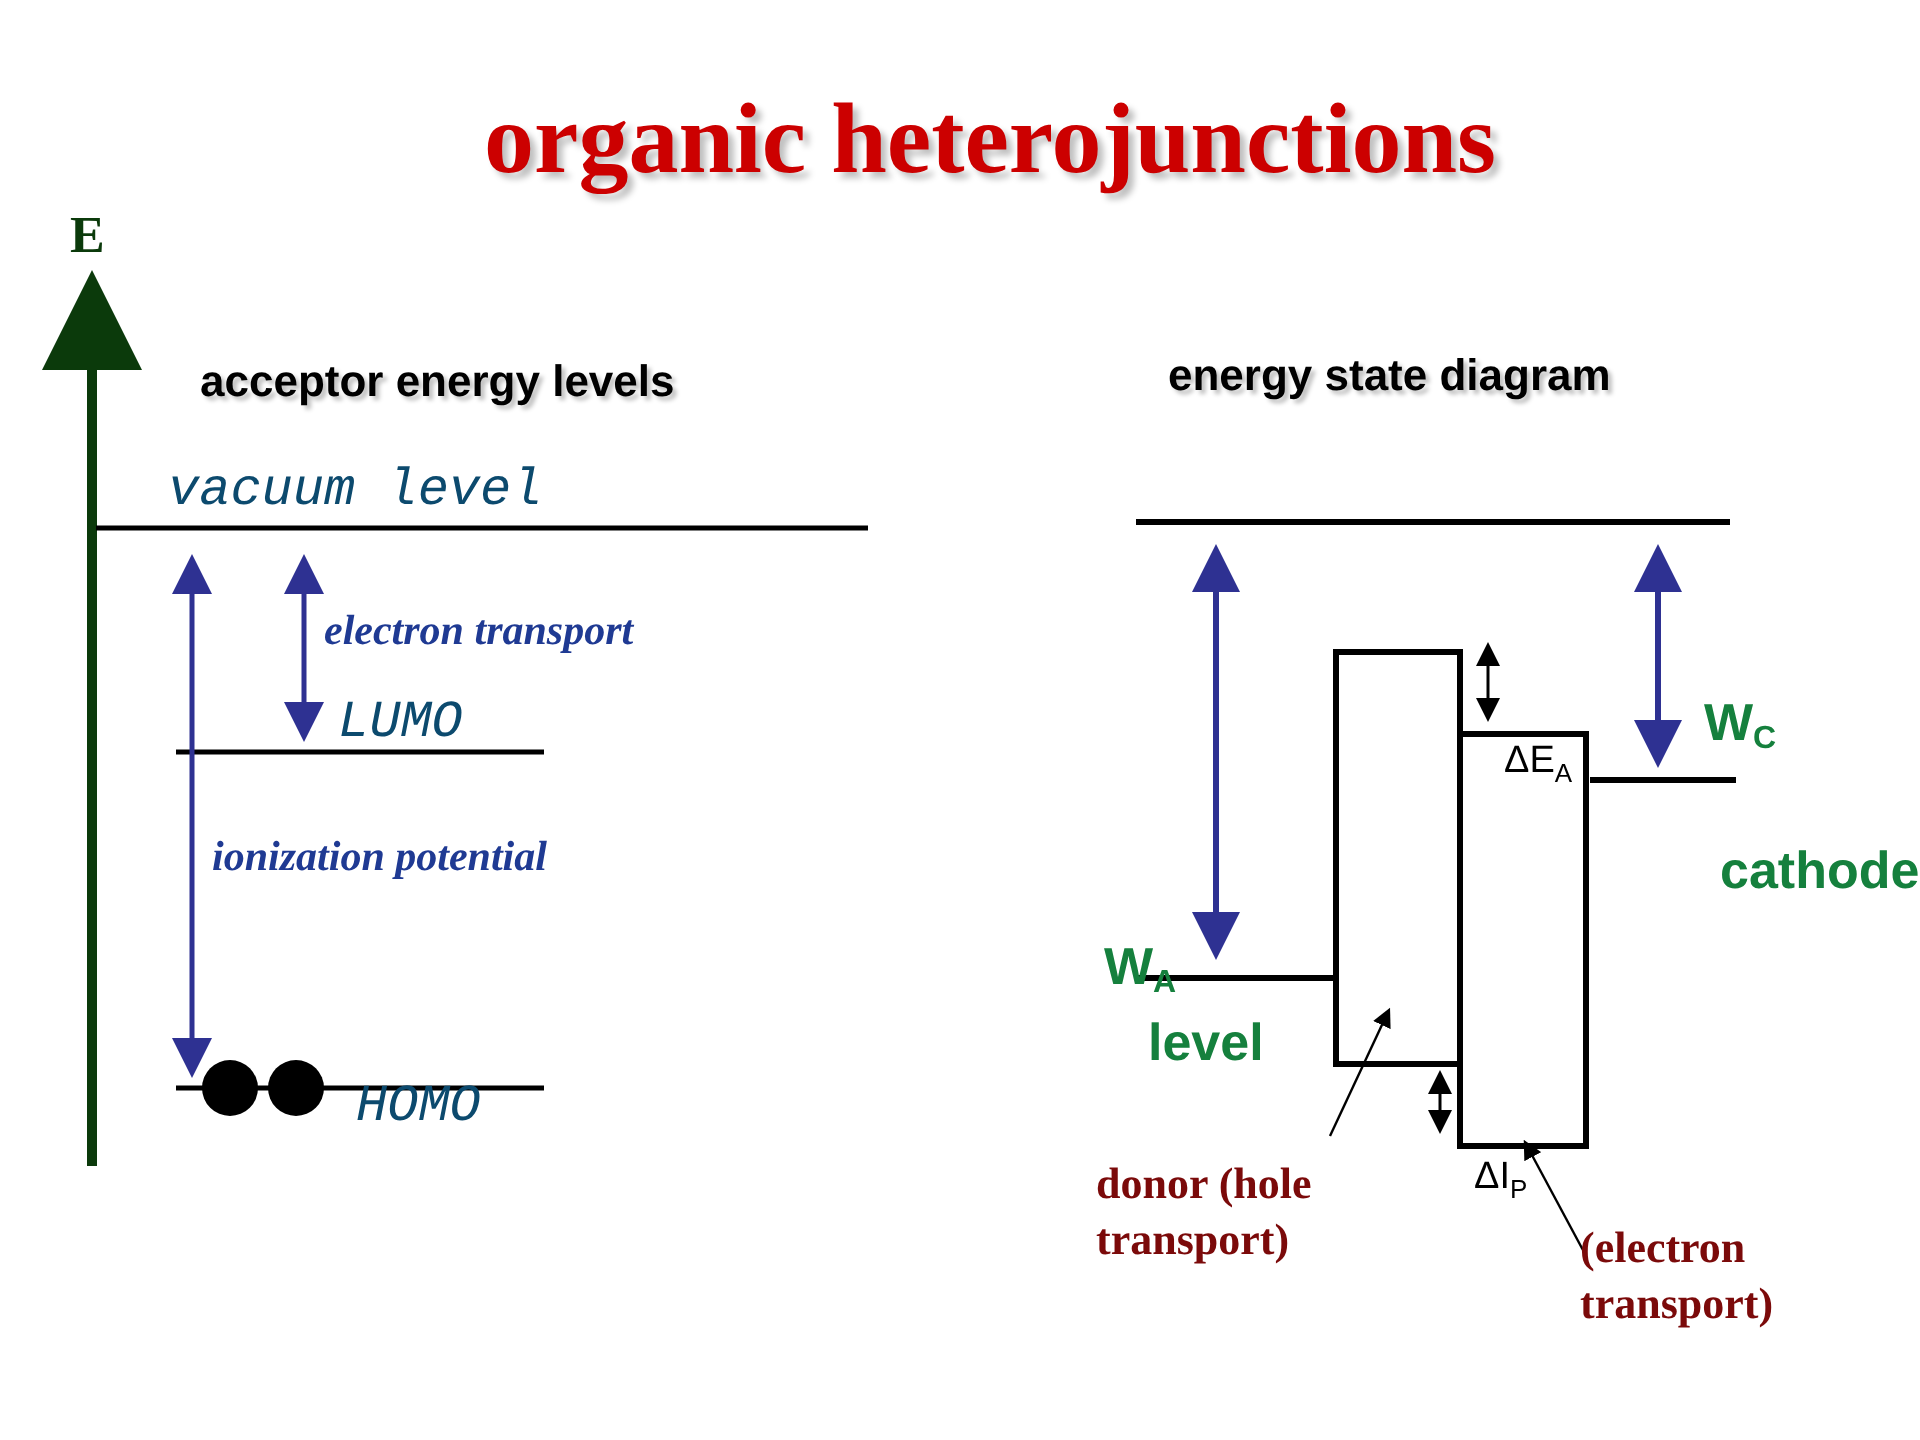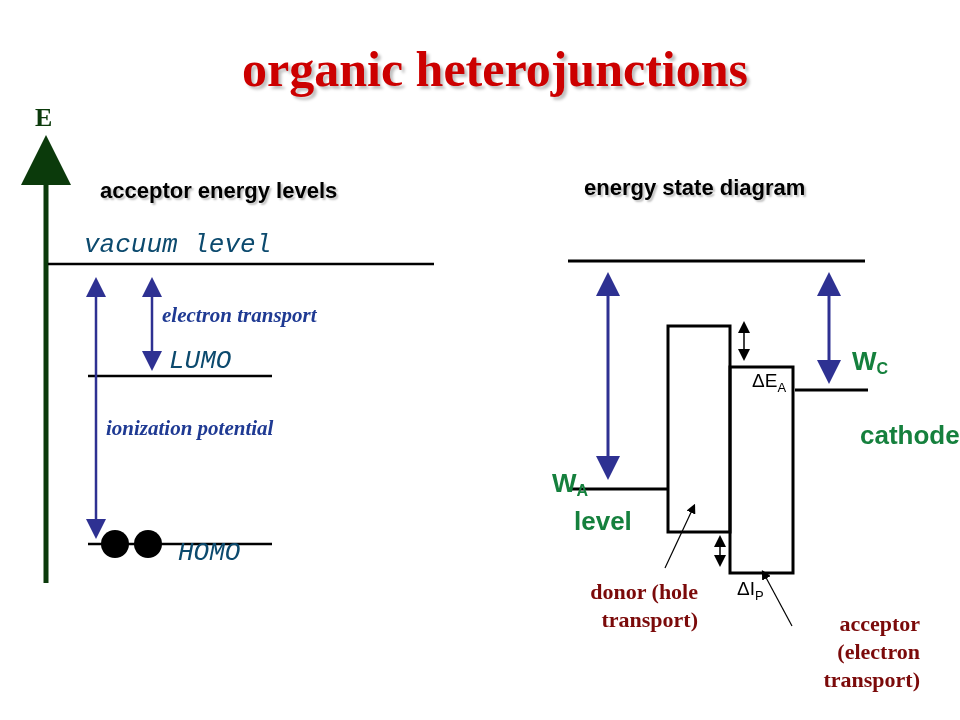--- a/index.html
+++ b/index.html
@@ -11,21 +11,21 @@
     color: #cc0000; text-shadow: 3px 3px 3px rgba(0,0,0,0.25); line-height: 1;
   }
   .sub {
     font-family: "Liberation Sans", sans-serif; font-weight: bold; font-size: 22px;
     color: #000; text-shadow: 2px 2px 2px rgba(0,0,0,0.25); white-space: nowrap;
   }
   .e-label { font-family: "Liberation Serif", serif; font-weight: bold; font-size: 26px; color: #0b3a0b; }
   .lvl-label { font-family: Liberation Mono, monospace; font-style: italic; font-size: 26px; color: #0c4a6e; white-space: nowrap; }
   .blue-ital { font-family: "Liberation Serif", serif; font-style: italic; font-weight: bold; font-size: 21px; color: #1f3a93; white-space: nowrap; }
   .blue-bold { font-family: Liberation Sans, sans-serif; font-weight: bold; font-size: 26px; color: #15803d; white-space: nowrap; }
-  .red-bold { font-family: "Liberation Serif", serif; font-weight: bold; font-size: 22px; color: #7b0a0a; text-align: right; line-height: 28px; }
+  .red-bold { font-family: "Liberation Serif", serif; font-weight: bold; font-size: 22px; color: #7b0a0a; text-align: left; line-height: 28px; }
   .delta { font-family: "Liberation Sans", sans-serif; font-size: 19px; color: #000; white-space: nowrap; margin-top: 40px; }
   .delta sub { font-size: 13px; }
   .w-label sub { font-size: 16px; vertical-align: -4px; }
   svg.diagram { position: absolute; left: 0; top: 0; }
 </style>
 </head>
 <body>
 
 <svg class="diagram" width="960" height="720">
   <defs>
@@ -95,16 +95,15 @@
 <div class="abs blue-bold w-label" style="left:552px; top:452px;margin-top:16px;"><span>W</span><sub>A</sub></div>
 
 <div class="abs blue-bold" style="left:860px; top:420px;">cathode</div>
 <div class="abs blue-bold" style="left:574px; top:506px;">level</div>
 
 <div class="abs red-bold" style="left:548px; top:578px; width:150px;">
   <div>donor (hole</div>
   <div>transport)</div>
 </div>
 <div class="abs red-bold" style="left:790px; top:610px; width:130px;">
-  <div>acceptor</div>
   <div>(electron</div>
   <div>transport)</div>
 </div>
 
 </body></html>

